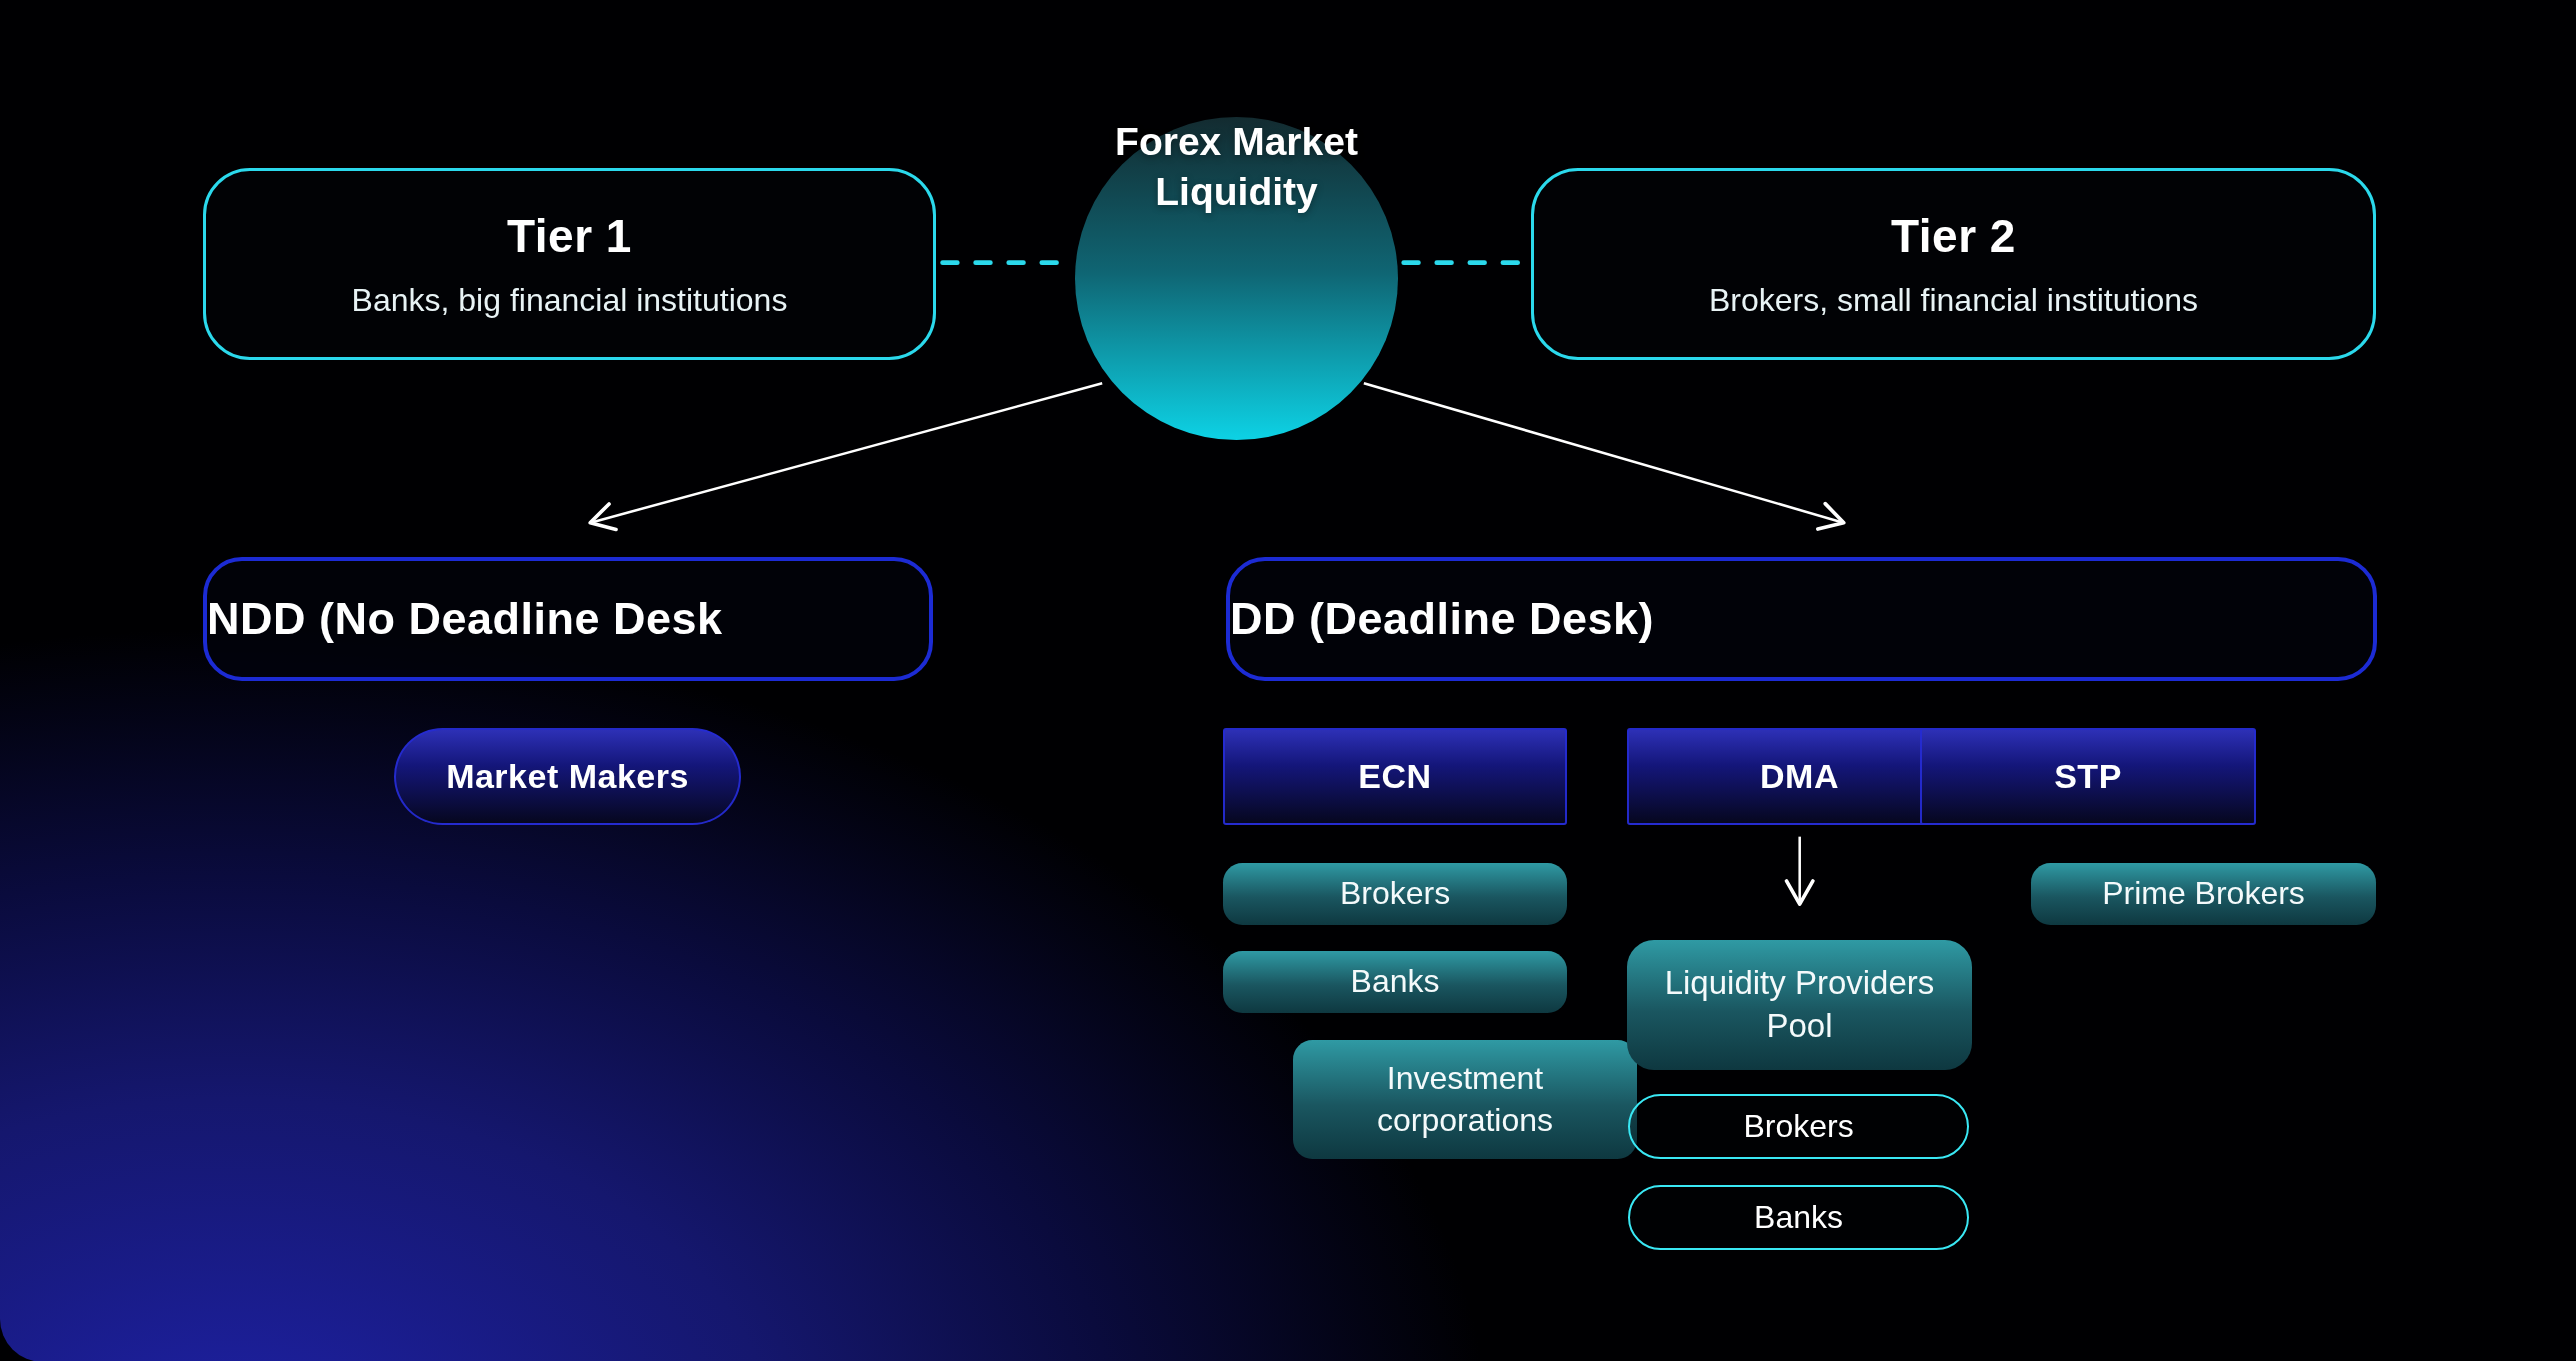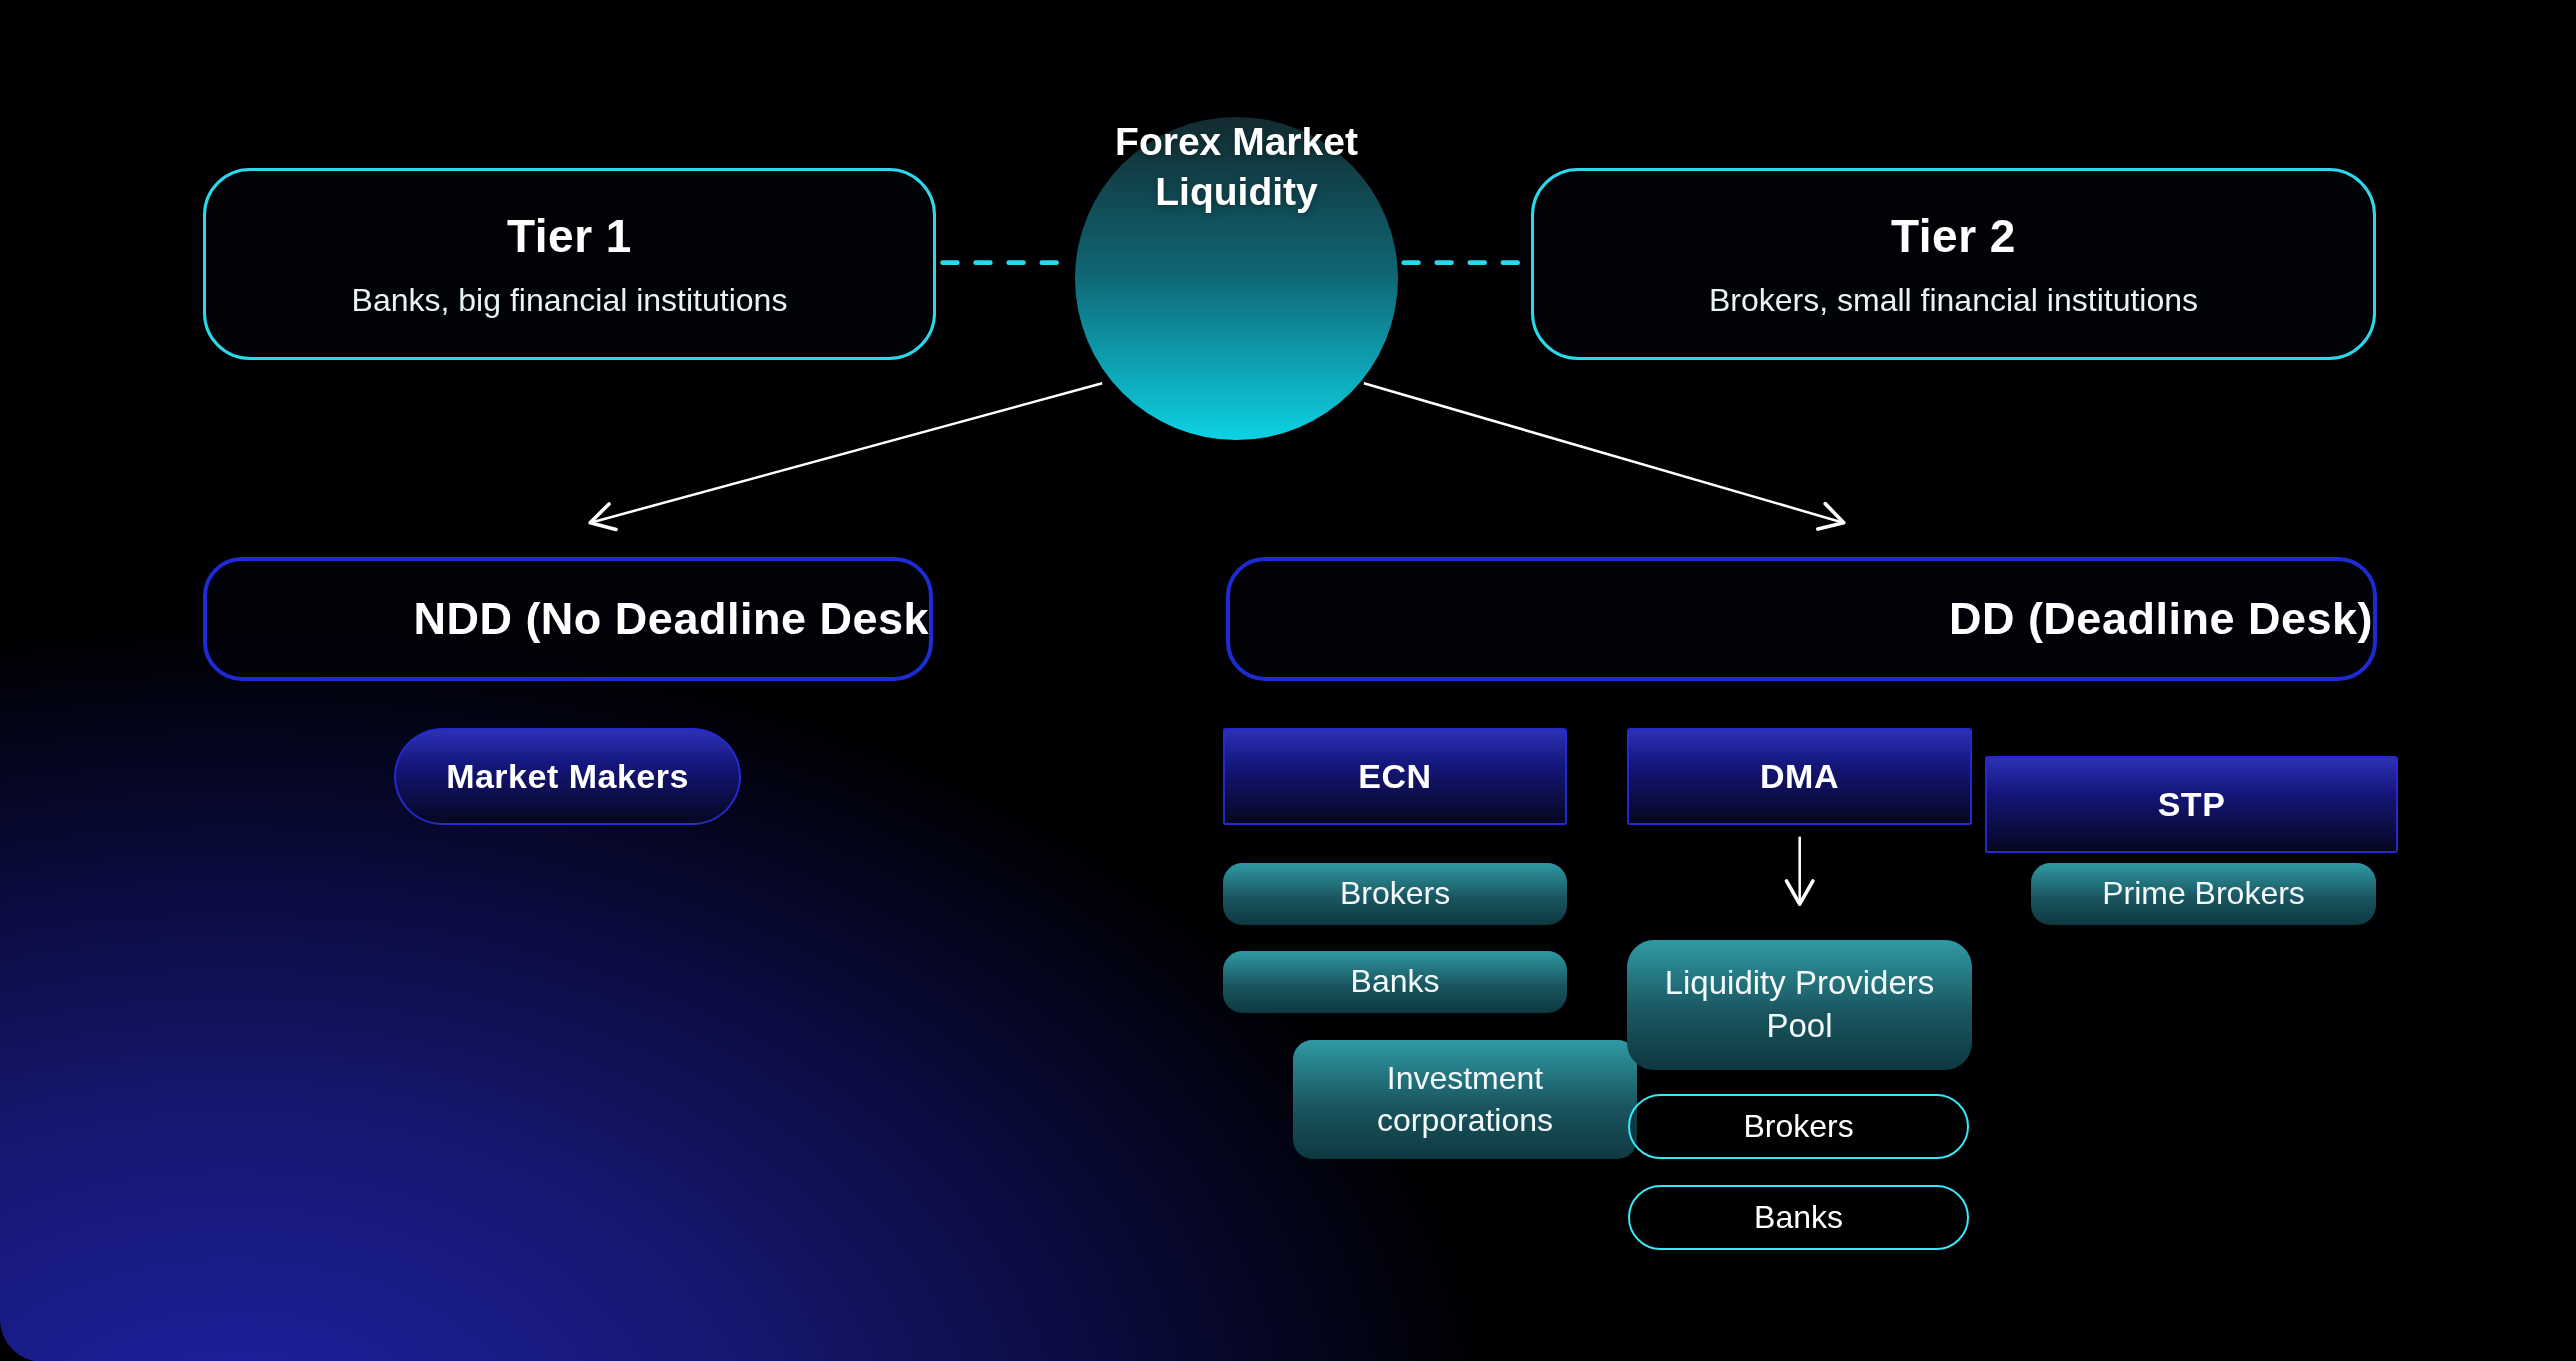--- a/index.html
+++ b/index.html
@@ -75,21 +75,21 @@
     text-shadow: 0 1.9px 7.8px rgba(0,0,0,0.35);
   }
 
   
   .desk-box {
     border: 4.9px solid var(--blue-border, #1c2bd4);
     border-radius: 39px;
     background: rgba(2,4,14,0.6);
     display: flex;
     align-items: center;
-    justify-content: flex-end;
+    justify-content: flex-start;
     box-sizing: border-box;
   }
   .desk-title {
     color: #fff;
     font-size: 45px;
     font-weight: 700;
     letter-spacing: 0.5px;
   }
 
   
@@ -216,20 +216,20 @@
   <div class="abs teal-pill pool" style="left:1627px; top:940px; width:345px; height:130px;border-radius:27px;">
     <span>Liquidity Providers Pool</span>
   </div>
   <div class="abs outline-pill" style="left:1628px; top:1094px; width:341px; height:65px;">
     <span>Brokers</span>
   </div>
   <div class="abs outline-pill" style="left:1628px; top:1185px; width:341px; height:65px;">
     <span>Banks</span>
   </div>
 
-  <div class="abs blue-pill round-26" style="left:1985px; top:728px; width:413px; height:97px;margin-top:28px;">
+  <div class="abs blue-pill round-26" style="left:1920px; top:728px; width:336px; height:97px;">
     <span>STP</span>
   </div>
   <div class="abs teal-pill" style="left:2031px; top:863px; width:345px; height:62px;">
     <span>Prime Brokers</span>
   </div>
 </div>
 
 
 </body></html>

